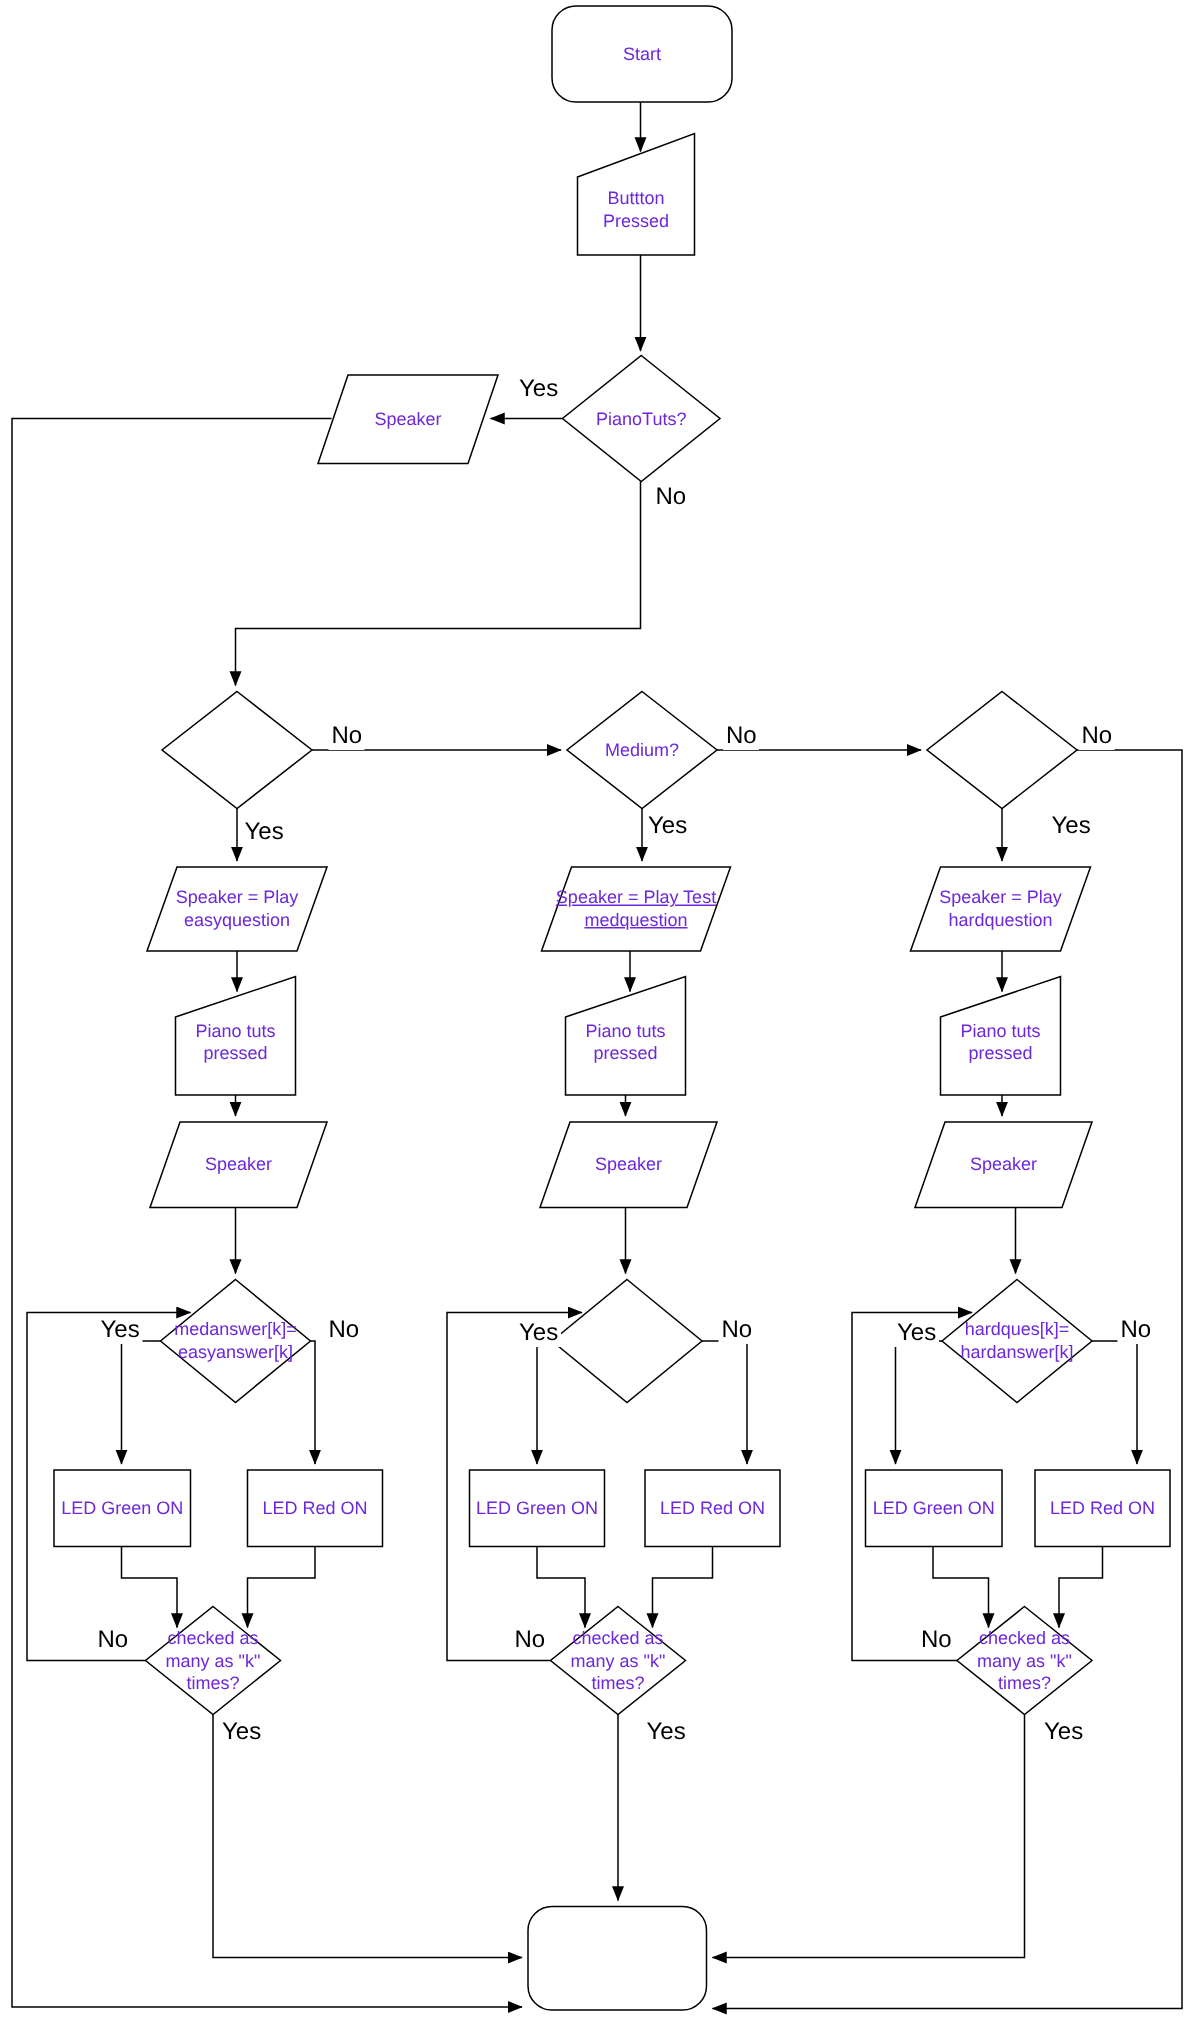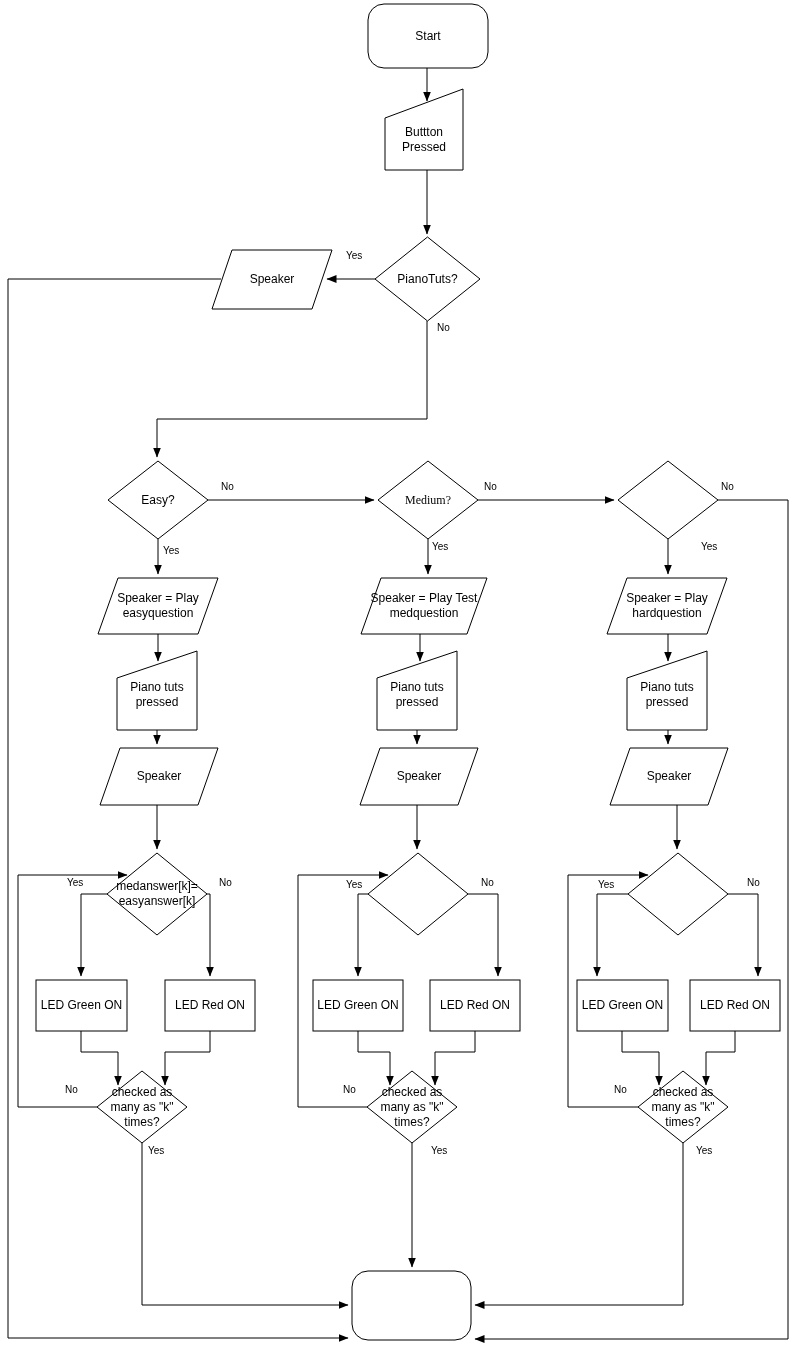--- a/index.html
+++ b/index.html
@@ -8,27 +8,27 @@
     width:796px; height:1349px;
     background:#ffffff;
     font-family:"Liberation Sans", sans-serif;
     overflow:hidden;
   }
   #wires { position:absolute; left:0; top:0; }
   .lbl {
     position:absolute;
     display:flex; align-items:center; justify-content:center;
     text-align:center;
-    font-size:12px; line-height:1.25; color:#000000;
+    font-size:12px; line-height:1.25; color:#6d28d9;
     white-space:pre-line;
     pointer-events:none;
   }
   .elbl {
     position:absolute;
-    font-size:10px; line-height:1.2; color:#000;
+    font-size:16px; line-height:1.2; color:#000;
     background:#ffffff; padding:0 2px;
     pointer-events:none;
   }
 </style>
 </head>
 <body>
 
 <div id="canvas">
 
   <svg id="wires" width="796" height="1349" viewBox="0 0 796 1349">
@@ -123,39 +123,40 @@
 
       <rect x="352" y="1271" width="119" height="69" rx="16" ry="16"></rect>
     </g>
   </svg>
 
   <div class="lbl" style="left:368px;top:4px;width:120px;height:64px;">Start</div>
   <div class="lbl" style="left:385px;top:112px;width:78px;height:56px;">Buttton
 Pressed</div>
   <div class="lbl" style="left:375px;top:237px;width:105px;height:84px;text-align:right;">PianoTuts?</div>
   <div class="lbl" style="left:212px;top:250px;width:120px;height:59px;">Speaker</div>
-  <div class="lbl" style="left:108px;top:461px;width:100px;height:78px;">Easy?</div>
-  <div class="lbl" style="left:378px;top:461px;width:100px;height:78px;font-family:Liberation Serif, serif;">Medium?</div>
+  <div class="lbl" style="left:378px;top:461px;width:100px;height:78px;">Medium?</div>
   <div class="lbl" style="left:98px;top:578px;width:120px;height:56px;">Speaker = Play
 easyquestion</div>
-  <div class="lbl" style="left:361px;top:578px;width:126px;height:56px;">Speaker = Play Test
+  <div class="lbl" style="left:361px;top:578px;width:126px;height:56px;text-decoration:underline;">Speaker = Play Test
 medquestion</div>
   <div class="lbl" style="left:607px;top:578px;width:120px;height:56px;">Speaker = Play
 hardquestion</div>
   <div class="lbl" style="left:117px;top:662px;width:80px;height:66px;">Piano tuts
 pressed</div>
   <div class="lbl" style="left:377px;top:662px;width:80px;height:66px;">Piano tuts
 pressed</div>
   <div class="lbl" style="left:627px;top:662px;width:80px;height:66px;">Piano tuts
 pressed</div>
   <div class="lbl" style="left:100px;top:748px;width:118px;height:57px;">Speaker</div>
   <div class="lbl" style="left:360px;top:748px;width:118px;height:57px;">Speaker</div>
   <div class="lbl" style="left:610px;top:748px;width:118px;height:57px;">Speaker</div>
   <div class="lbl" style="left:107px;top:853px;width:100px;height:82px;">medanswer[k]=
 easyanswer[k]</div>
+  <div class="lbl" style="left:628px;top:853px;width:100px;height:82px;">hardques[k]=
+hardanswer[k]</div>
   <div class="lbl" style="left:36px;top:980px;width:91px;height:51px;">LED Green ON</div>
   <div class="lbl" style="left:165px;top:980px;width:90px;height:51px;">LED Red ON</div>
   <div class="lbl" style="left:313px;top:980px;width:90px;height:51px;">LED Green ON</div>
   <div class="lbl" style="left:430px;top:980px;width:90px;height:51px;">LED Red ON</div>
   <div class="lbl" style="left:577px;top:980px;width:91px;height:51px;">LED Green ON</div>
   <div class="lbl" style="left:690px;top:980px;width:90px;height:51px;">LED Red ON</div>
   <div class="lbl" style="left:97px;top:1071px;width:90px;height:72px;">checked as
 many as "k"
 times?</div>
   <div class="lbl" style="left:367px;top:1071px;width:90px;height:72px;">checked as

